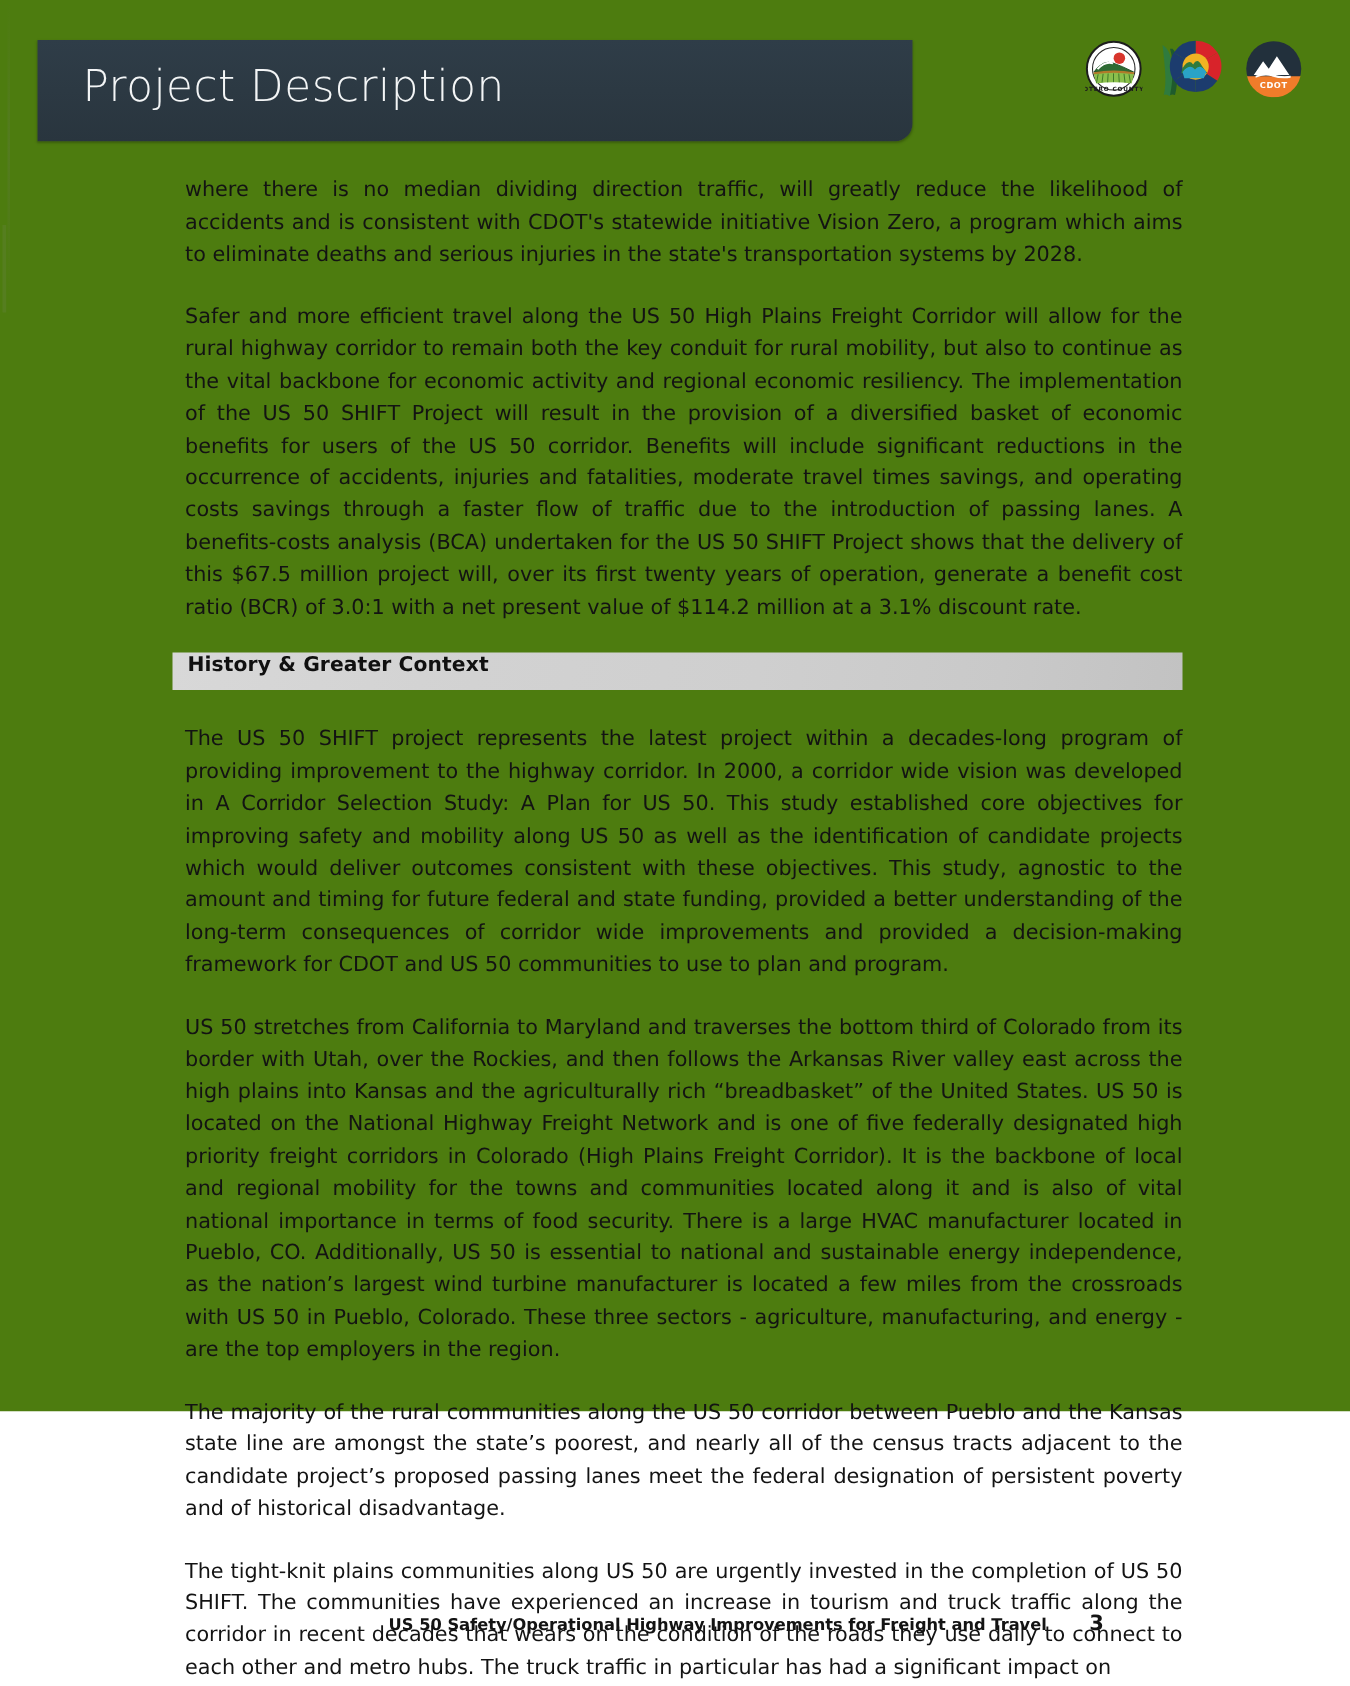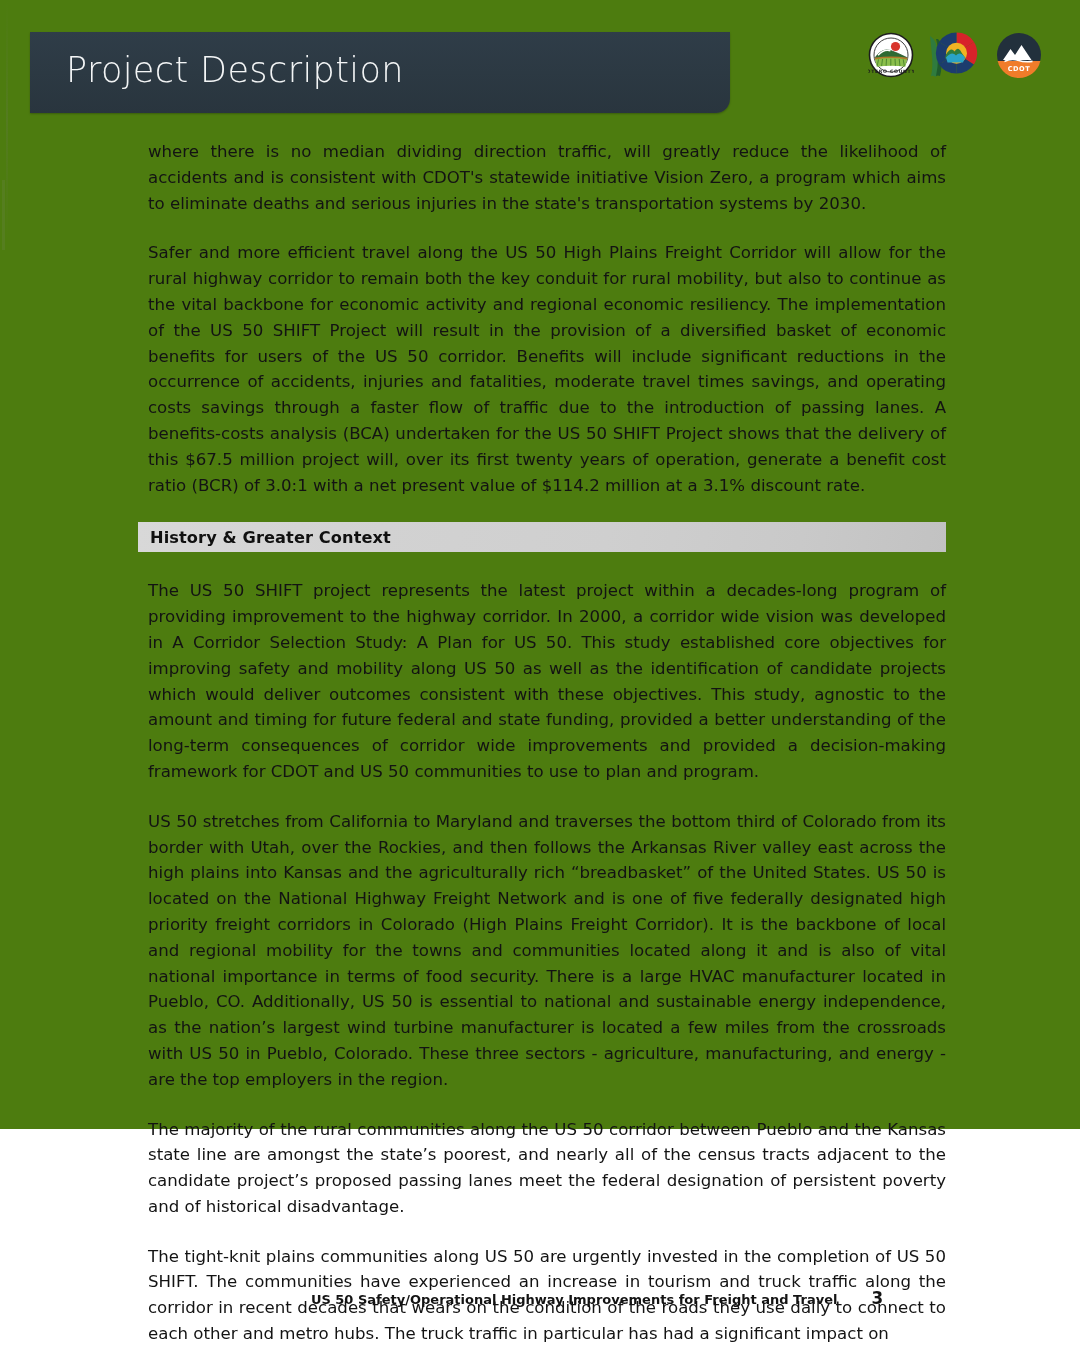--- a/index.html
+++ b/index.html
@@ -88,21 +88,21 @@
     -webkit-hyphens: none;
     hyphens: none;
   }
   .section-bar {
     position: relative;
     margin: 4px 0 26px -10px;
     width: 808px;
     height: 30px;
     background: linear-gradient(100deg, #d8d8d8 0%, #d2d2d2 30%, #cfcfcf 58%, #c9c9c9 82%, #c2c2c2 100%);
     display: flex;
-    align-items: center;
+    align-items: flex-start;
   }
   .section-bar-label {
     padding-left: 12px;
     font-family: "DejaVu Sans", sans-serif;
     font-size: 16.2px;
     font-weight: bold;
     color: #101010;
     letter-spacing: 0.1px;
   }
   
@@ -190,21 +190,21 @@
         <path d="M7 28 l7.5-11 l4.5 6 l6.5-10 l10 15 z" fill="#ffffff"></path>
         <path d="M8.5 28.6 q7-3.4 13.5-1.2 q7 2.3 14.5 1.2 l0 1.6 q-7.6 1.2-14.8-1.1 q-6.2-2-13.2 1.1 z" fill="#ffffff"></path>
         <text x="23" y="38.8" font-family="'DejaVu Sans',sans-serif" font-size="6.6" font-weight="bold" fill="#ffffff" text-anchor="middle" letter-spacing="0.5">CDOT</text>
       </svg>
     </span>
 
   </div>
 
   <div class="content">
 
-    <p class="para">where there is no median dividing direction traffic, will greatly reduce the likelihood of accidents and is consistent with CDOT's statewide initiative Vision Zero, a program which aims to eliminate deaths and serious injuries in the state's transportation systems by 2030.</p>
+    <p class="para">where there is no median dividing direction traffic, will greatly reduce the likelihood of accidents and is consistent with CDOT's statewide initiative Vision Zero, a program which aims to eliminate deaths and serious injuries in the state's transportation systems by 2028.</p>
     <p class="para">Safer and more efficient travel along the US 50 High Plains Freight Corridor will allow for the rural highway corridor to remain both the key conduit for rural mobility, but also to continue as the vital backbone for economic activity and regional economic resiliency. The implementation of the US 50 SHIFT Project will result in the provision of a diversified basket of economic benefits for users of the US 50 corridor. Benefits will include significant reductions in the occurrence of accidents, injuries and fatalities, moderate travel times savings, and operating costs savings through a faster flow of traffic due to the introduction of passing lanes. A benefits-costs analysis (BCA) undertaken for the US 50 SHIFT Project shows that the delivery of this $67.5 million project will, over its first twenty years of operation, generate a benefit cost ratio (BCR) of 3.0:1 with a net present value of $114.2 million at a 3.1% discount rate.</p>
 
     <div class="section-bar">
       <span class="section-bar-label">History &amp; Greater Context</span>
     </div>
 
     <p class="para">The US 50 SHIFT project represents the latest project within a decades-long program of providing improvement to the highway corridor. In 2000, a corridor wide vision was developed in A Corridor Selection Study: A Plan for US 50. This study established core objectives for improving safety and mobility along US 50 as well as the identification of candidate projects which would deliver outcomes consistent with these objectives. This study, agnostic to the amount and timing for future federal and state funding, provided a better understanding of the long-term consequences of corridor wide improvements and provided a decision-making framework for CDOT and US 50 communities to use to plan and program.</p>
     <p class="para">US 50 stretches from California to Maryland and traverses the bottom third of Colorado from its border with Utah, over the Rockies, and then follows the Arkansas River valley east across the high plains into Kansas and the agriculturally rich “breadbasket” of the United States. US 50 is located on the National Highway Freight Network and is one of five federally designated high priority freight corridors in Colorado (High Plains Freight Corridor). It is the backbone of local and regional mobility for the towns and communities located along it and is also of vital national importance in terms of food security. There is a large HVAC manufacturer located in Pueblo, CO. Additionally, US 50 is essential to national and sustainable energy independence, as the nation’s largest wind turbine manufacturer is located a few miles from the crossroads with US 50 in Pueblo, Colorado. These three sectors - agriculture, manufacturing, and energy - are the top employers in the region.</p>
     <p class="para">The majority of the rural communities along the US 50 corridor between Pueblo and the Kansas state line are amongst the state’s poorest, and nearly all of the census tracts adjacent to the candidate project’s proposed passing lanes meet the federal designation of persistent poverty and of historical disadvantage.</p>
     <p class="para">The tight-knit plains communities along US 50 are urgently invested in the completion of US 50 SHIFT. The communities have experienced an increase in tourism and truck traffic along the corridor in recent decades that wears on the condition of the roads they use daily to connect to each other and metro hubs. The truck traffic in particular has had a significant impact on</p>

